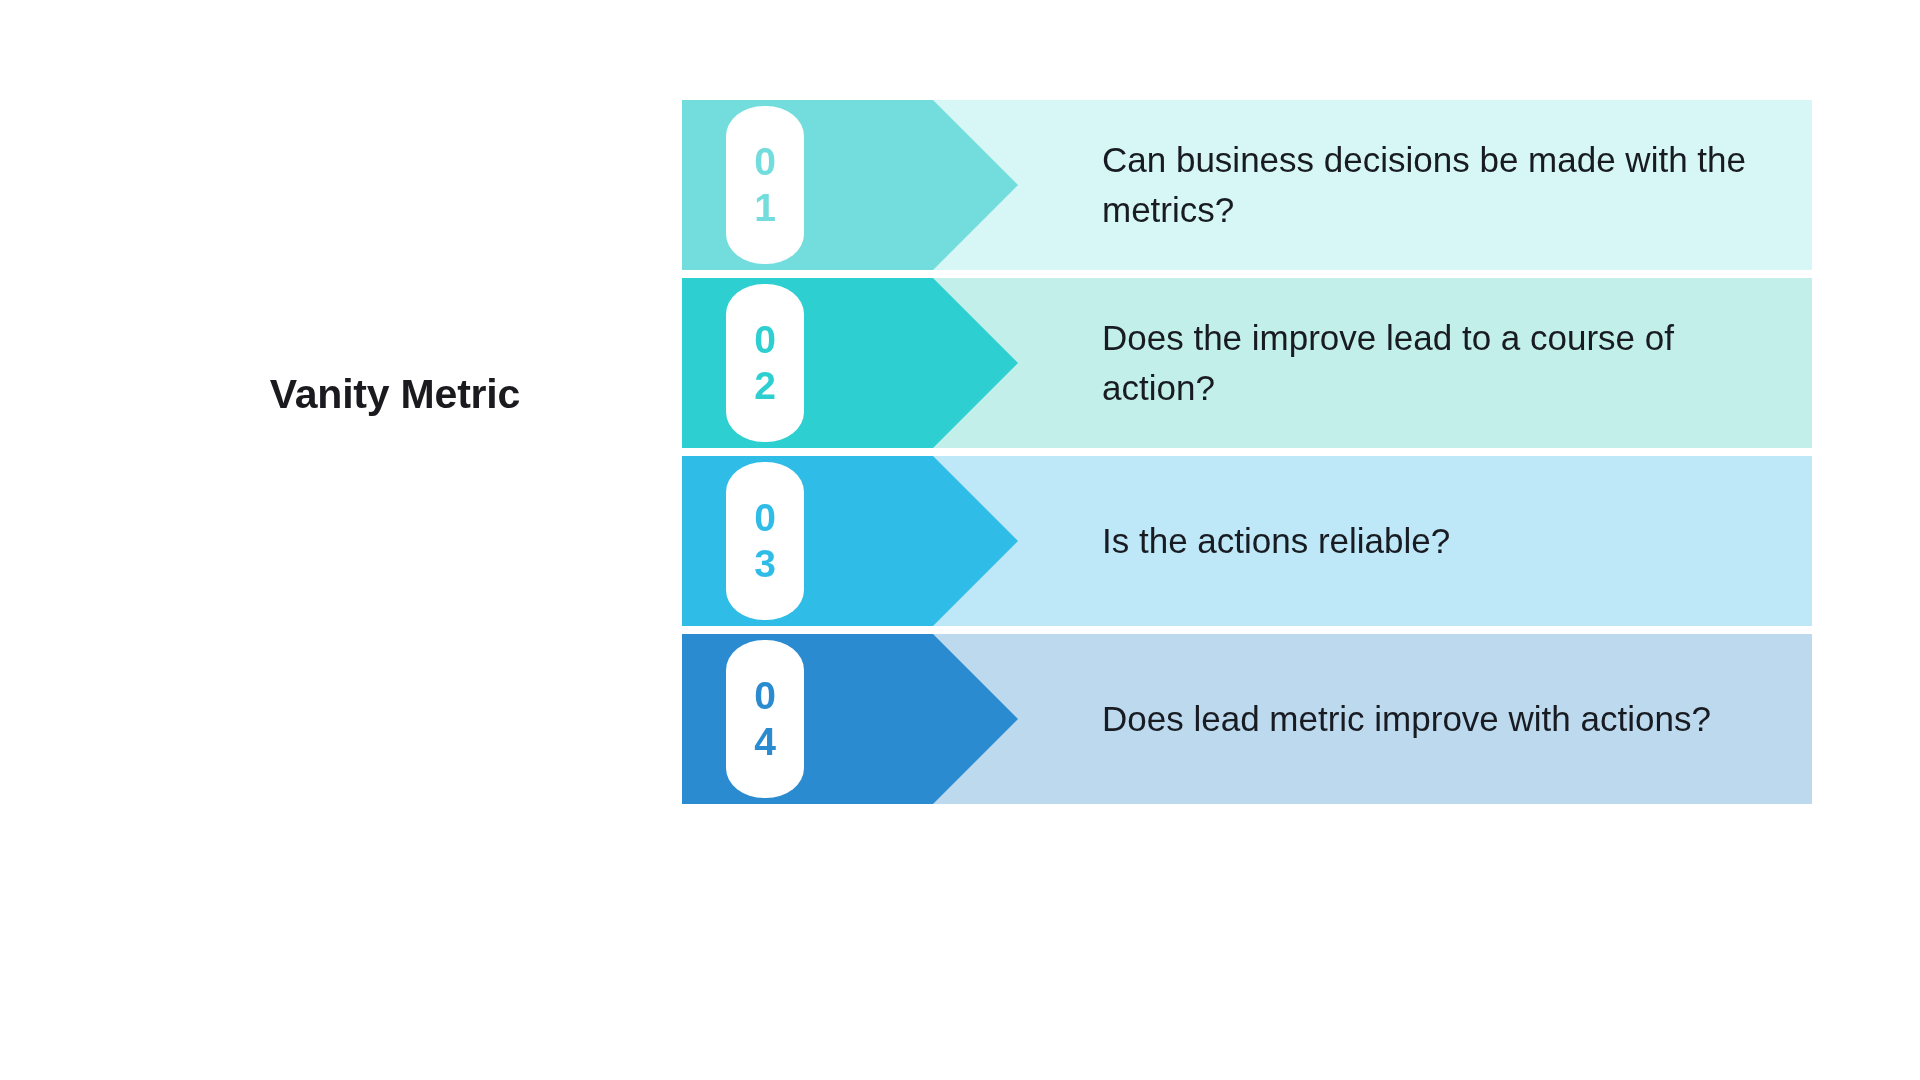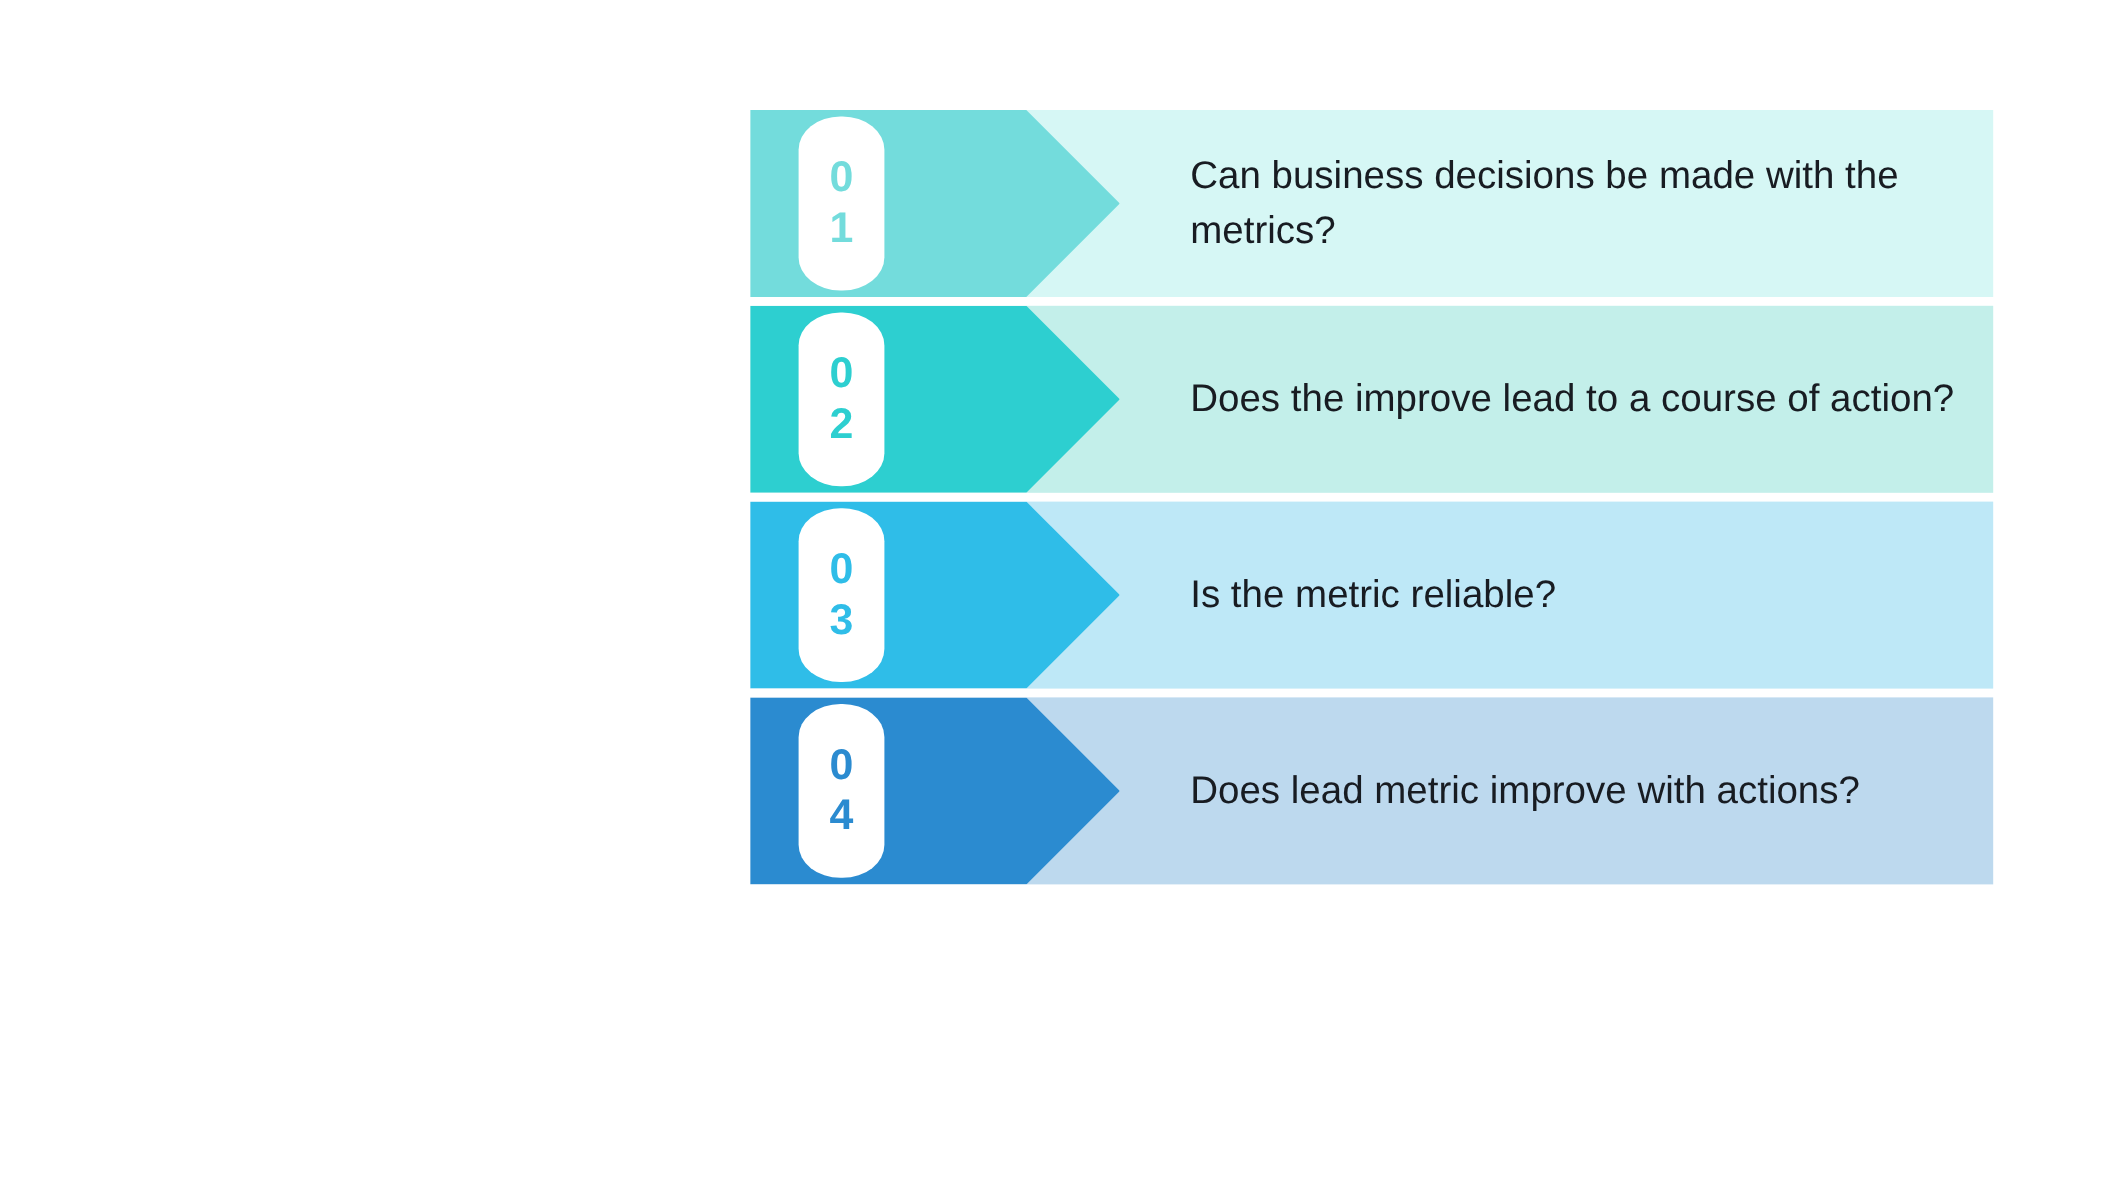--- a/index.html
+++ b/index.html
@@ -94,40 +94,41 @@
     font-size: 39px;
     font-weight: bold;
     line-height: 1.18;
     text-align: center;
     letter-spacing: 0px;
   }
 
   
   .row-text {
     position: absolute;
-    left: 400px;
+    left: 420px;
     top: 0;
     right: 26px;
     height: 100%;
     display: flex;
     align-items: center;
     color: #181c22;
     font-size: 35px;
     line-height: 1.44;
     font-weight: 400;
   }
   .row-text .row-text-inner {
     display: block;
     max-width: 700px;
   }
 </style>
 </head>
 <body style="background: rgb(255, 255, 255);">
 
 <div id="title-block" style="color: rgb(27, 27, 31);">
+  <span class="title-line">Vanity Metric</span>
 </div>
 
 <div id="rows">
 
   <div class="row" data-row="0">
     <div class="row-panel" style="background-color: rgb(214, 247, 245);"></div>
     <div class="row-marker" style="background-color: rgb(115, 220, 220);">
       <div class="row-badge">
         <span class="digit" style="color: rgb(115, 220, 220);">0</span>
         <span class="digit" style="color: rgb(115, 220, 220);">1</span>
@@ -153,21 +154,21 @@
 
   <div class="row" data-row="2">
     <div class="row-panel" style="background-color: rgb(190, 232, 247);"></div>
     <div class="row-marker" style="background-color: rgb(47, 189, 232);">
       <div class="row-badge">
         <span class="digit" style="color: rgb(47, 189, 232);">0</span>
         <span class="digit" style="color: rgb(47, 189, 232);">3</span>
       </div>
     </div>
     <div class="row-text">
-      <span class="row-text-inner">Is the metric reliable?</span>
+      <span class="row-text-inner">Is the actions reliable?</span>
     </div>
   </div>
 
   <div class="row" data-row="3">
     <div class="row-panel" style="background-color: rgb(189, 217, 238);"></div>
     <div class="row-marker" style="background-color: rgb(43, 139, 208);">
       <div class="row-badge">
         <span class="digit" style="color: rgb(43, 139, 208);">0</span>
         <span class="digit" style="color: rgb(43, 139, 208);">4</span>
       </div>

